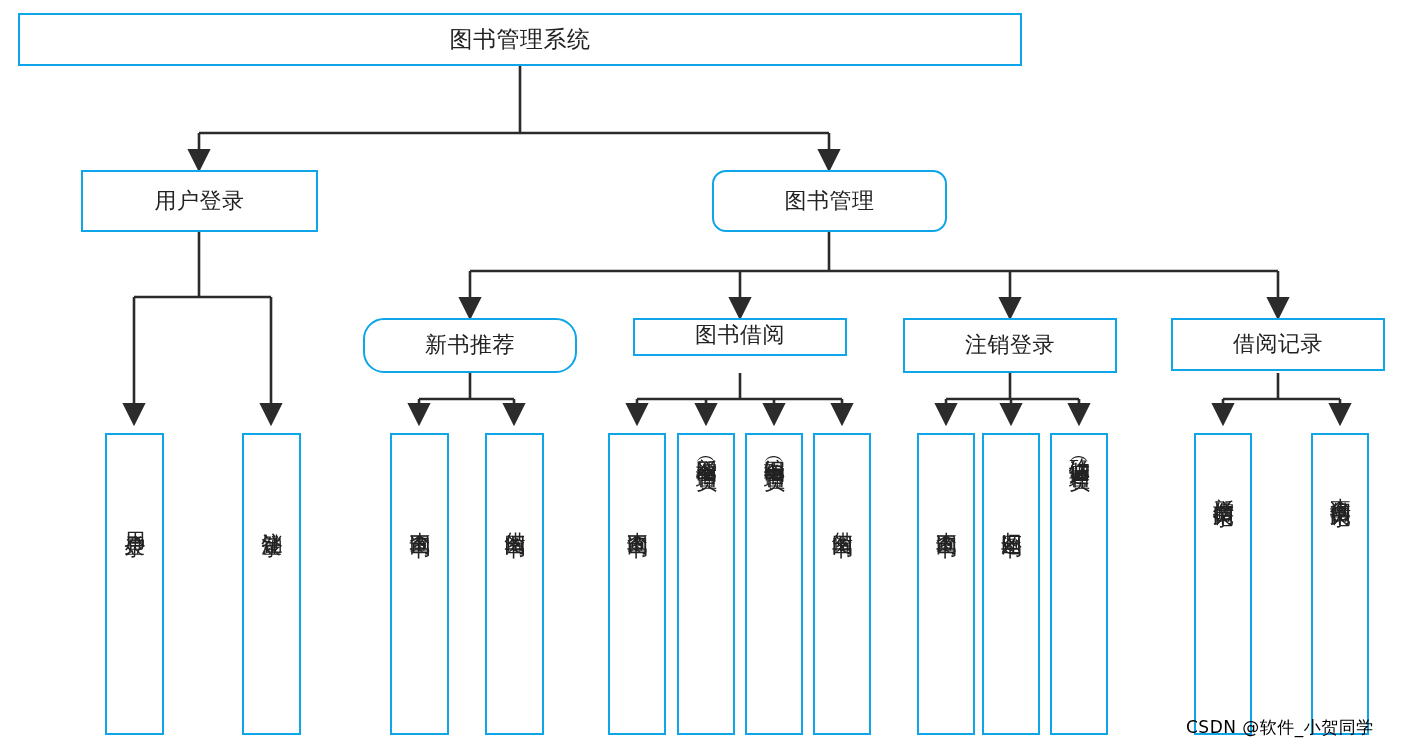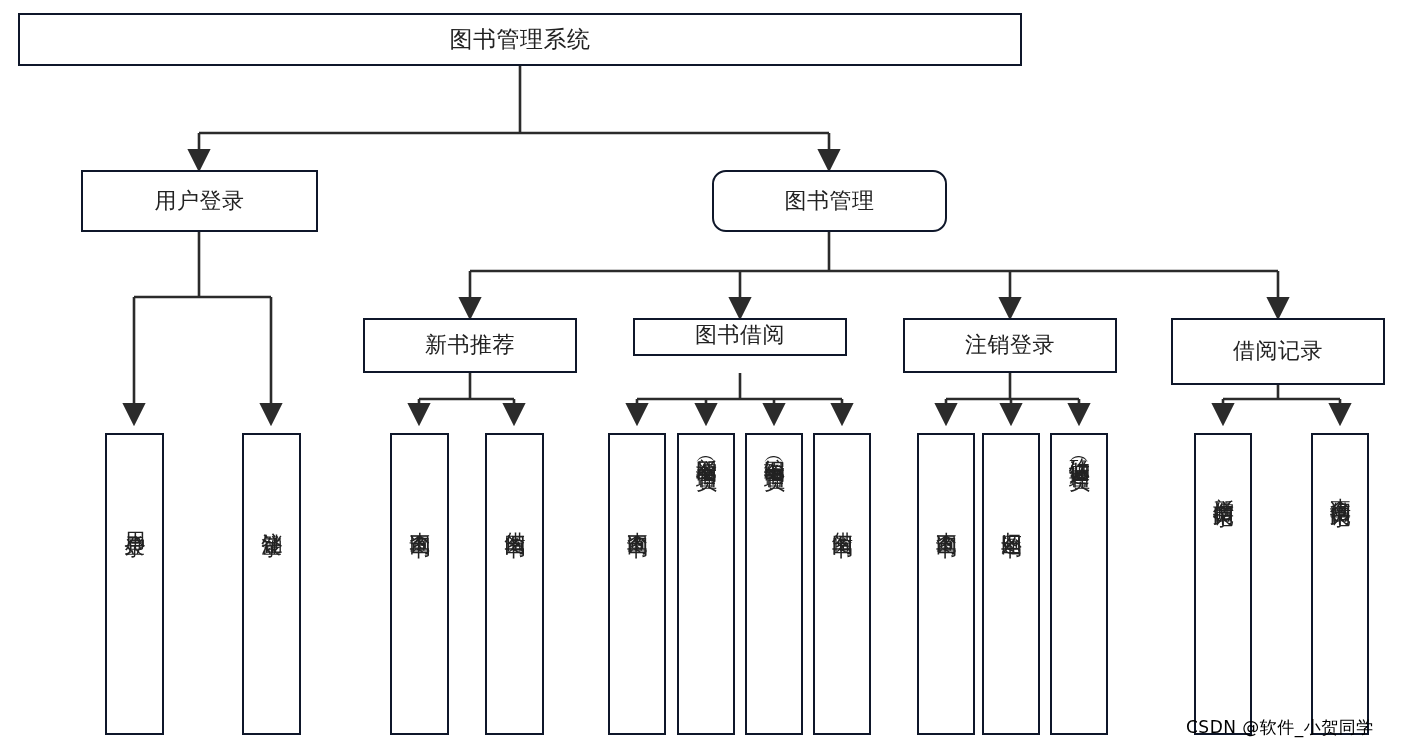--- a/index.html
+++ b/index.html
@@ -24,21 +24,21 @@
     left: 0;
     top: 0;
     width: 1405px;
     height: 747px;
     pointer-events: none;
   }
   .node {
     position: absolute;
     box-sizing: border-box;
     background: #ffffff;
-    border: 2px solid #0f172a;
+    border: 2px solid #0ea5e9;
     display: flex;
     align-items: center;
     justify-content: center;
     overflow: hidden;
   }
   .node .label {
     display: block;
     text-align: center;
     color: #222222;
     letter-spacing: 0.5px;
@@ -138,30 +138,30 @@
     <span class="label">图书管理系统</span>
   </div>
 
   <div class="node horiz" style="left:81px; top:170px; width:237px; height:62px;">
     <span class="label">用户登录</span>
   </div>
   <div class="node horiz" style="left:712px; top:170px; width:235px; height:62px;border-radius:14px;">
     <span class="label">图书管理</span>
   </div>
 
-  <div class="node horiz" style="left:363px; top:318px; width:214px; height:55px;">
+  <div class="node horiz" style="left:363px; top:318px; width:214px; height:55px;border-radius:21px;">
     <span class="label">新书推荐</span>
   </div>
   <div class="node horiz" style="left:633px; top:318px; width:214px; height:38px;font-family:Liberation Mono, monospace;">
     <span class="label">图书借阅</span>
   </div>
   <div class="node horiz" style="left:903px; top:318px; width:214px; height:55px;">
     <span class="label">注销登录</span>
   </div>
-  <div class="node horiz" style="left:1171px; top:318px; width:214px; height:67px;">
+  <div class="node horiz" style="left:1171px; top:318px; width:214px; height:53px;">
     <span class="label">借阅记录</span>
   </div>
 
   <div class="node vert mid" style="left:105px; top:433px; width:59px; height:302px;">
     <span class="label">用户登录</span>
   </div>
   <div class="node vert mid" style="left:242px; top:433px; width:59px; height:302px;">
     <span class="label">注销登录</span>
   </div>
 

